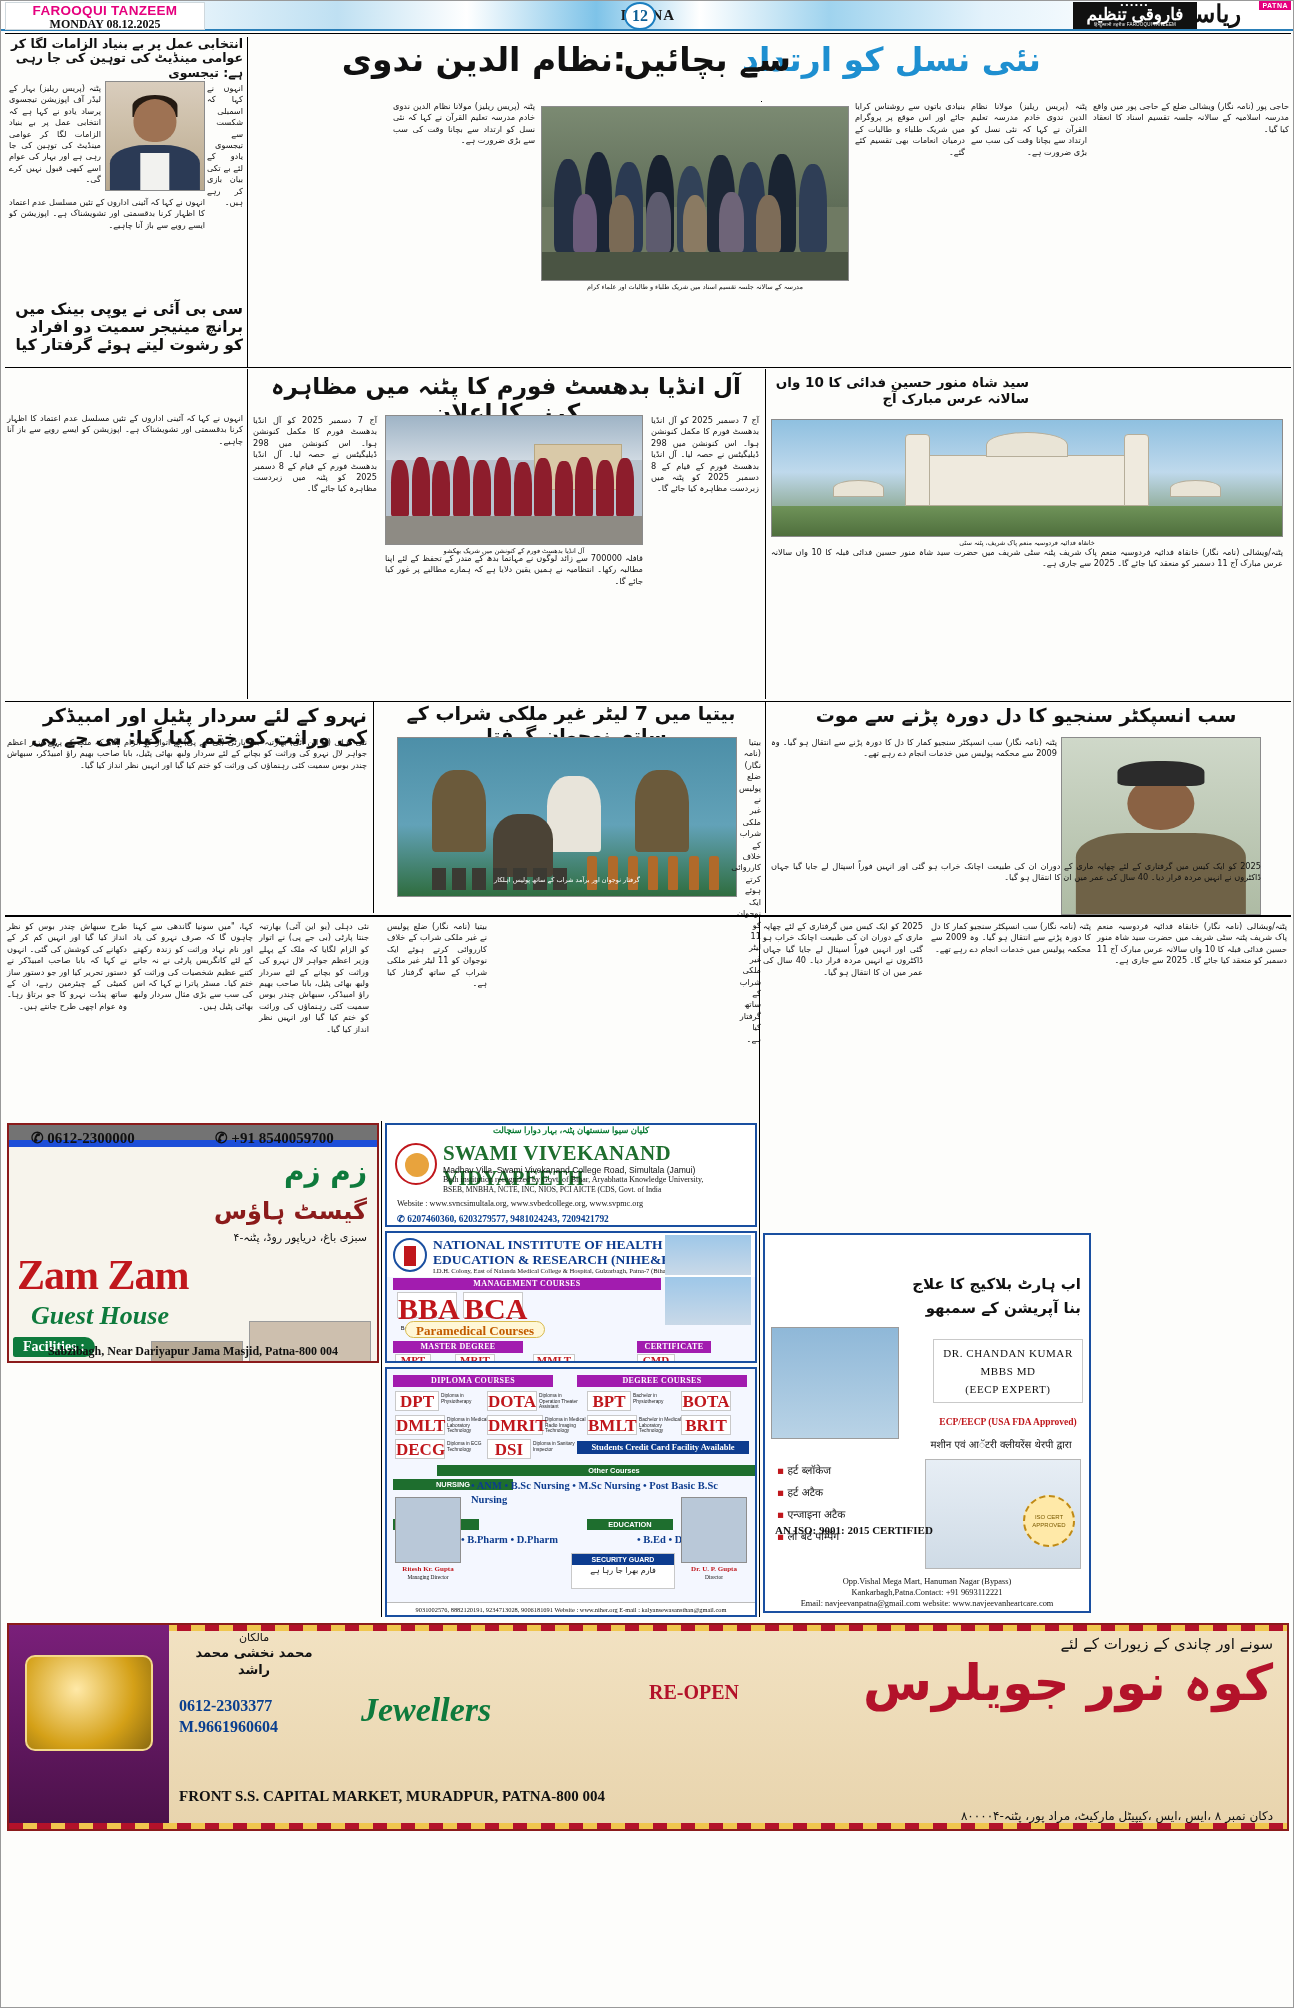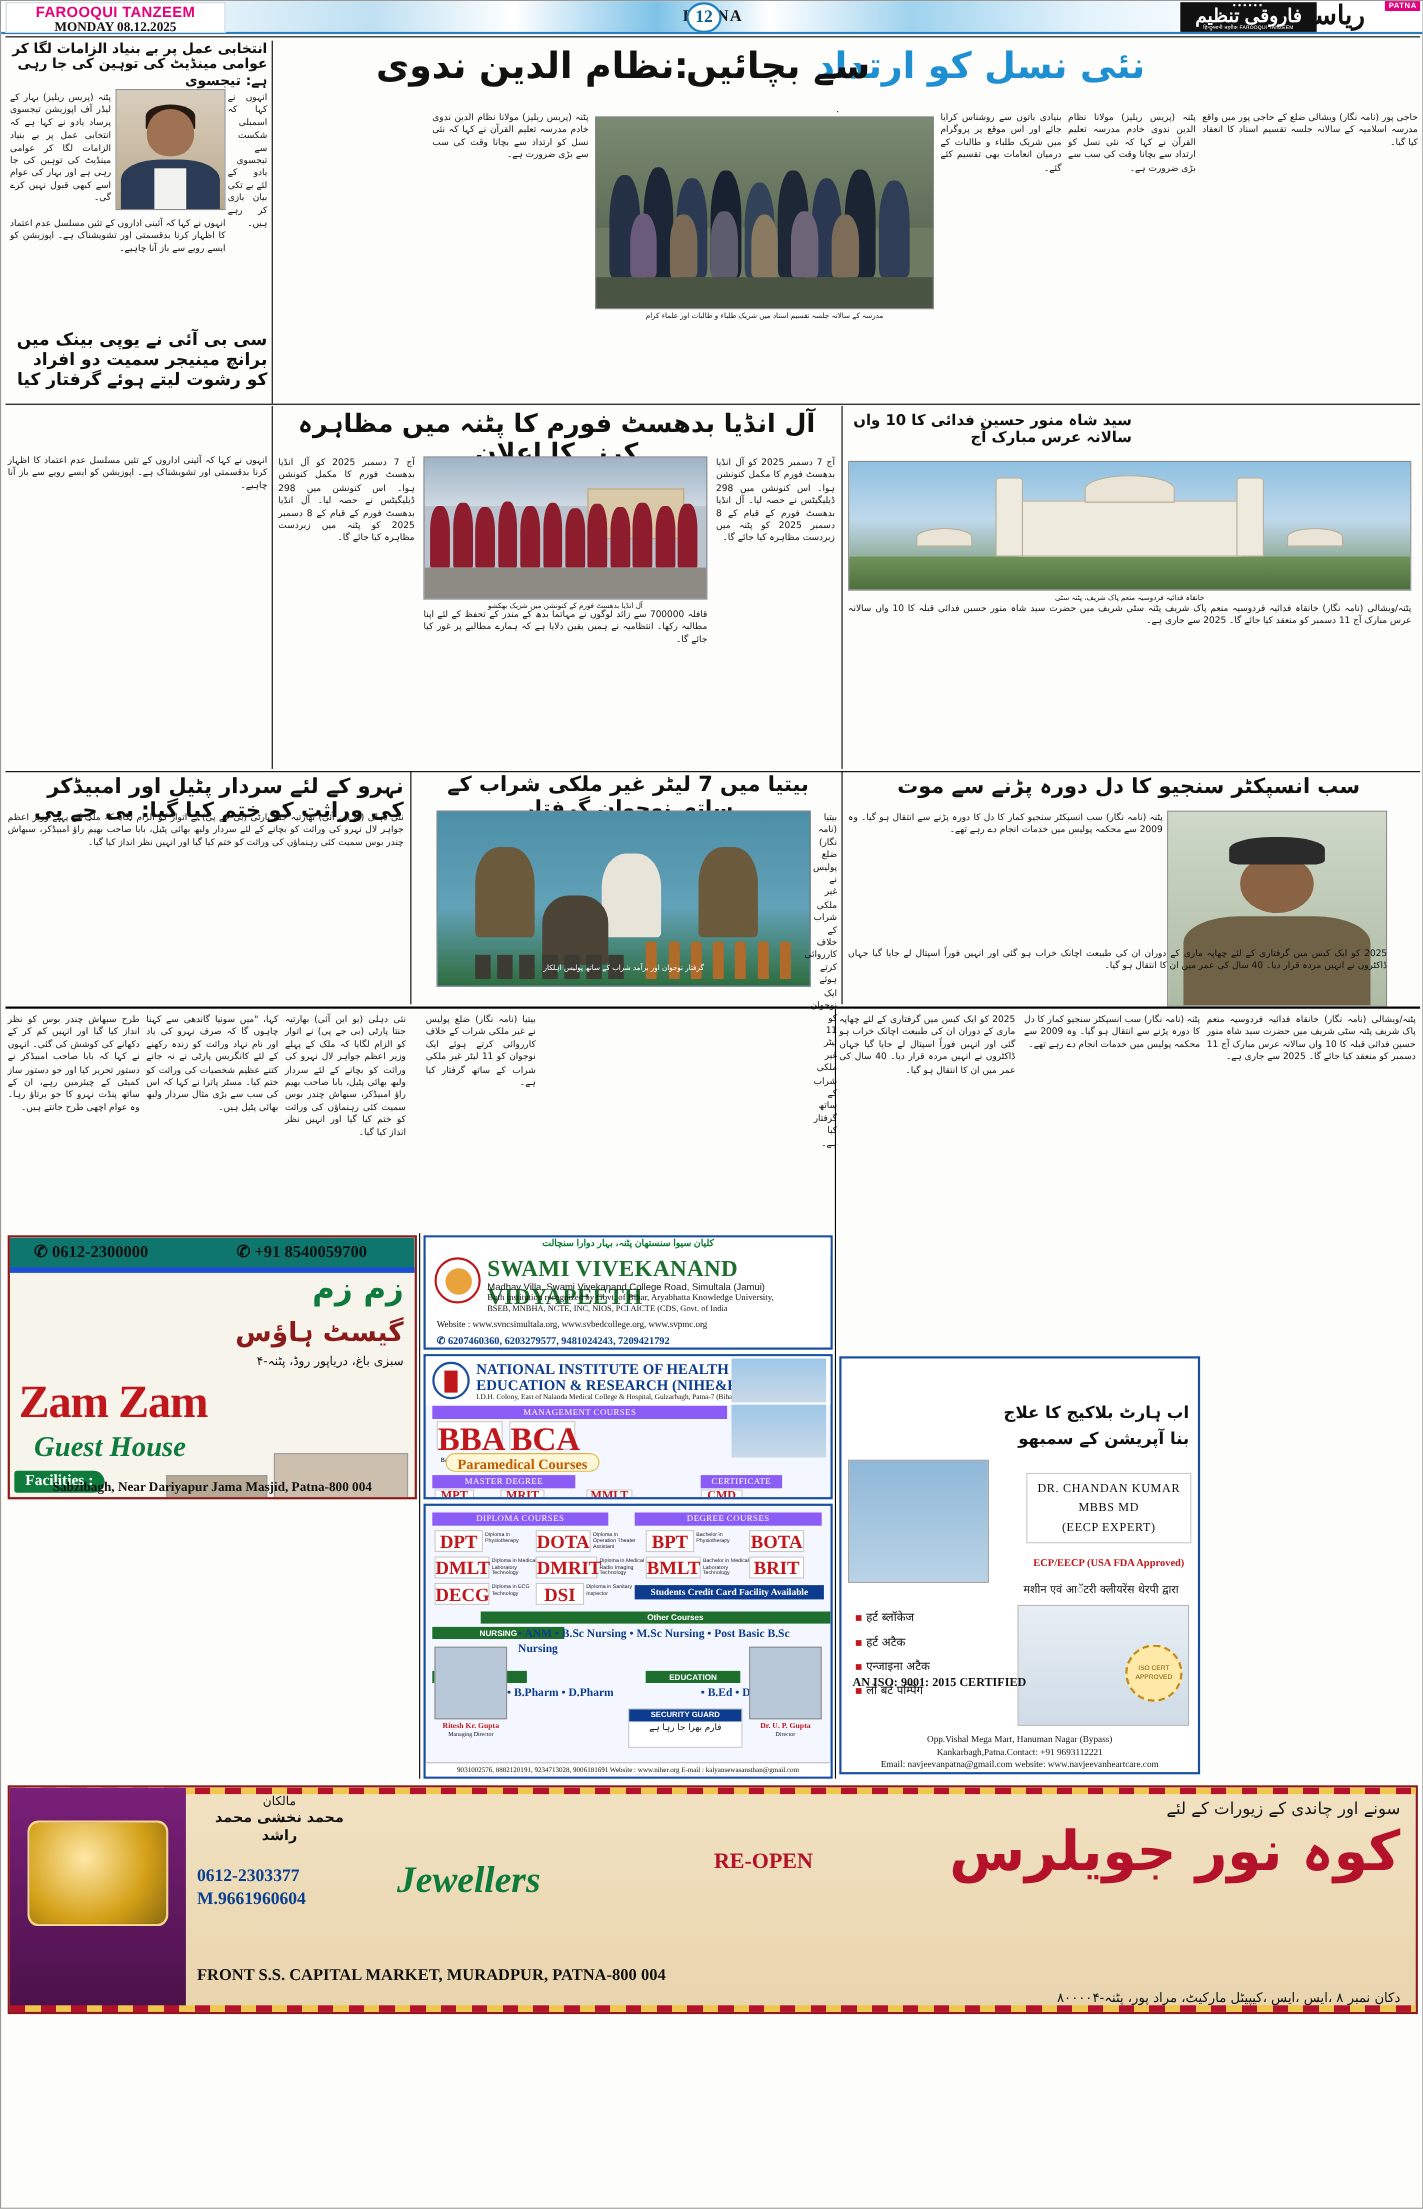--- a/index.html
+++ b/index.html
@@ -107,22 +107,22 @@
   .of-cap { position:absolute; left:50%; transform:translateX(-50%); top:13%;
     width:44%; height:14%; background:#2b2b2b; border-radius:45% 45% 15% 15%; }
   .of-body{ position:absolute; left:50%; transform:translateX(-50%); bottom:0;
     width:86%; height:46%; background:#6f6247; border-radius:30% 30% 0 0; }
 
   
   .ad { position:absolute; overflow:hidden; }
 
   
   .ad-zamzam { background:#f7f4ec; border:2px solid #8b1b1b; }
-  .zz-phonebar { position:absolute; top:0; left:0; right:0; height:32px;
-    background:#0f766e; border-bottom:5px solid #1d4ed8; }
+  .zz-phonebar { position:absolute; top:0; left:0; right:0; height:22px;
+    background:#737373; border-bottom:7px solid #1d4ed8; }
   .zz-ph { position:absolute; top:4px; font-family:"Liberation Serif",serif;
     font-weight:bold; font-size:15px; color:#111; }
   .zz-urdu1 { position:absolute; right:10px; top:30px; font-size:28px; color:#0e7a3c;
     direction:rtl; font-weight:bold; font-family:"DejaVu Sans",sans-serif;}
   .zz-urdu2 { position:absolute; right:10px; top:72px; font-size:24px; color:#8b1b1b;
     direction:rtl; font-weight:bold; font-family:"DejaVu Sans",sans-serif;}
   .zz-urdu3 { position:absolute; right:10px; top:106px; font-size:11px; color:#111;
     direction:rtl; font-family:"DejaVu Sans",sans-serif;}
   .zz-title { position:absolute; left:8px; top:126px; font-family:"Liberation Serif",serif;
     font-weight:bold; font-size:42px; color:#c0171c; letter-spacing:-1px;}
@@ -170,22 +170,22 @@
   .nh-logo { position:absolute; left:6px; top:5px; width:34px; height:34px; border-radius:50%;
     background:#fff; border:2px solid #1a4fa0; }
   .nh-logo:after{content:"";position:absolute;left:9px;top:6px;width:12px;height:20px;
     background:#c0171c;}
   .nh-t1 { position:absolute; left:46px; top:4px; font-family:"Liberation Serif",serif;
     font-weight:bold; font-size:13.5px; color:#0d3c8f; }
   .nh-t2 { position:absolute; left:46px; top:19px; font-family:"Liberation Serif",serif;
     font-weight:bold; font-size:13.5px; color:#0d3c8f; }
   .nh-t3 { position:absolute; left:46px; top:34px; font-size:6.6px; color:#111;
     font-family:"Liberation Serif",serif;}
-  .nh-bar { position:absolute; left:6px; height:12px; background:#8b5cf6; color:#fff;
-    text-align:center; font-size:8px; font-weight:normal; line-height:12px;
+  .nh-bar { position:absolute; left:6px; height:12px; background:#a21caf; color:#fff;
+    text-align:center; font-size:8px; font-weight:bold; line-height:12px;
     font-family:"Liberation Serif",serif; letter-spacing:.4px;}
   .nh-big { position:absolute; background:#fff; border:1px solid #c9c9c9; text-align:center;}
   .nh-big b { display:block; font-family:"Liberation Serif",serif; font-size:30px;
     color:#c0171c; line-height:32px;}
   .nh-big span { display:block; font-size:5.6px; color:#111; line-height:7px;}
   .nh-para { position:absolute; background:#fff7d6; border:1px solid #d8ba4f;
     text-align:center; font-family:"Liberation Serif",serif; font-weight:bold;
     font-size:13px; color:#c25b00; line-height:17px; border-radius:9px;}
   .nh-code { position:absolute; background:#fff; border:1px solid #c9c9c9;
     font-family:"Liberation Serif",serif; font-weight:bold; font-size:17px;

